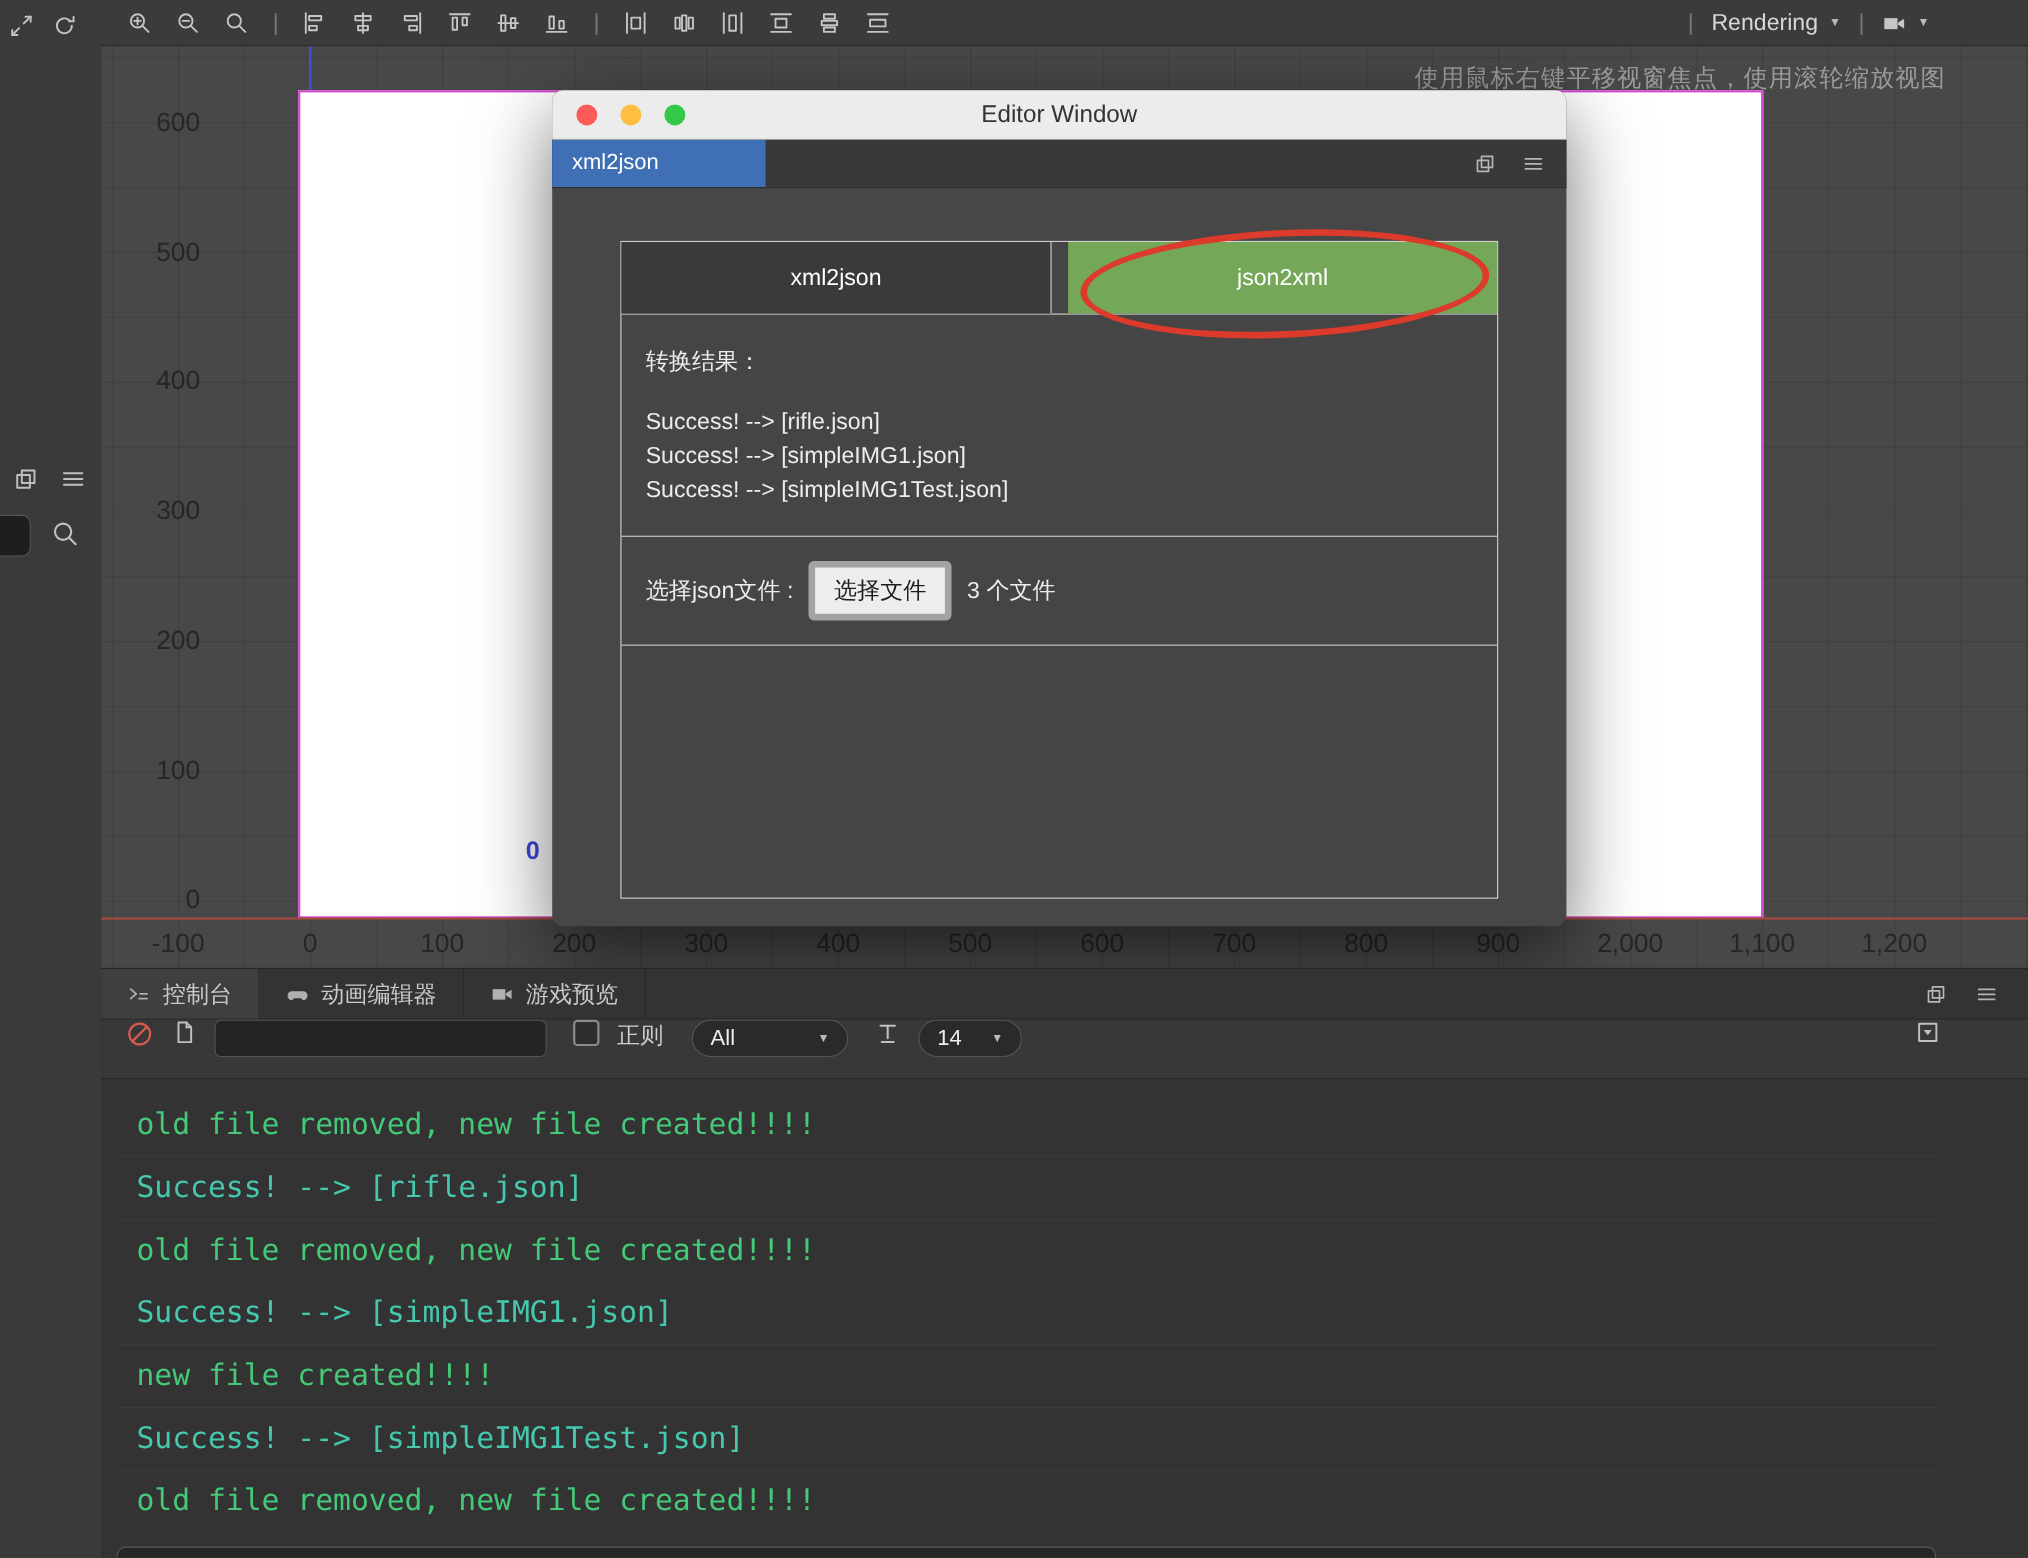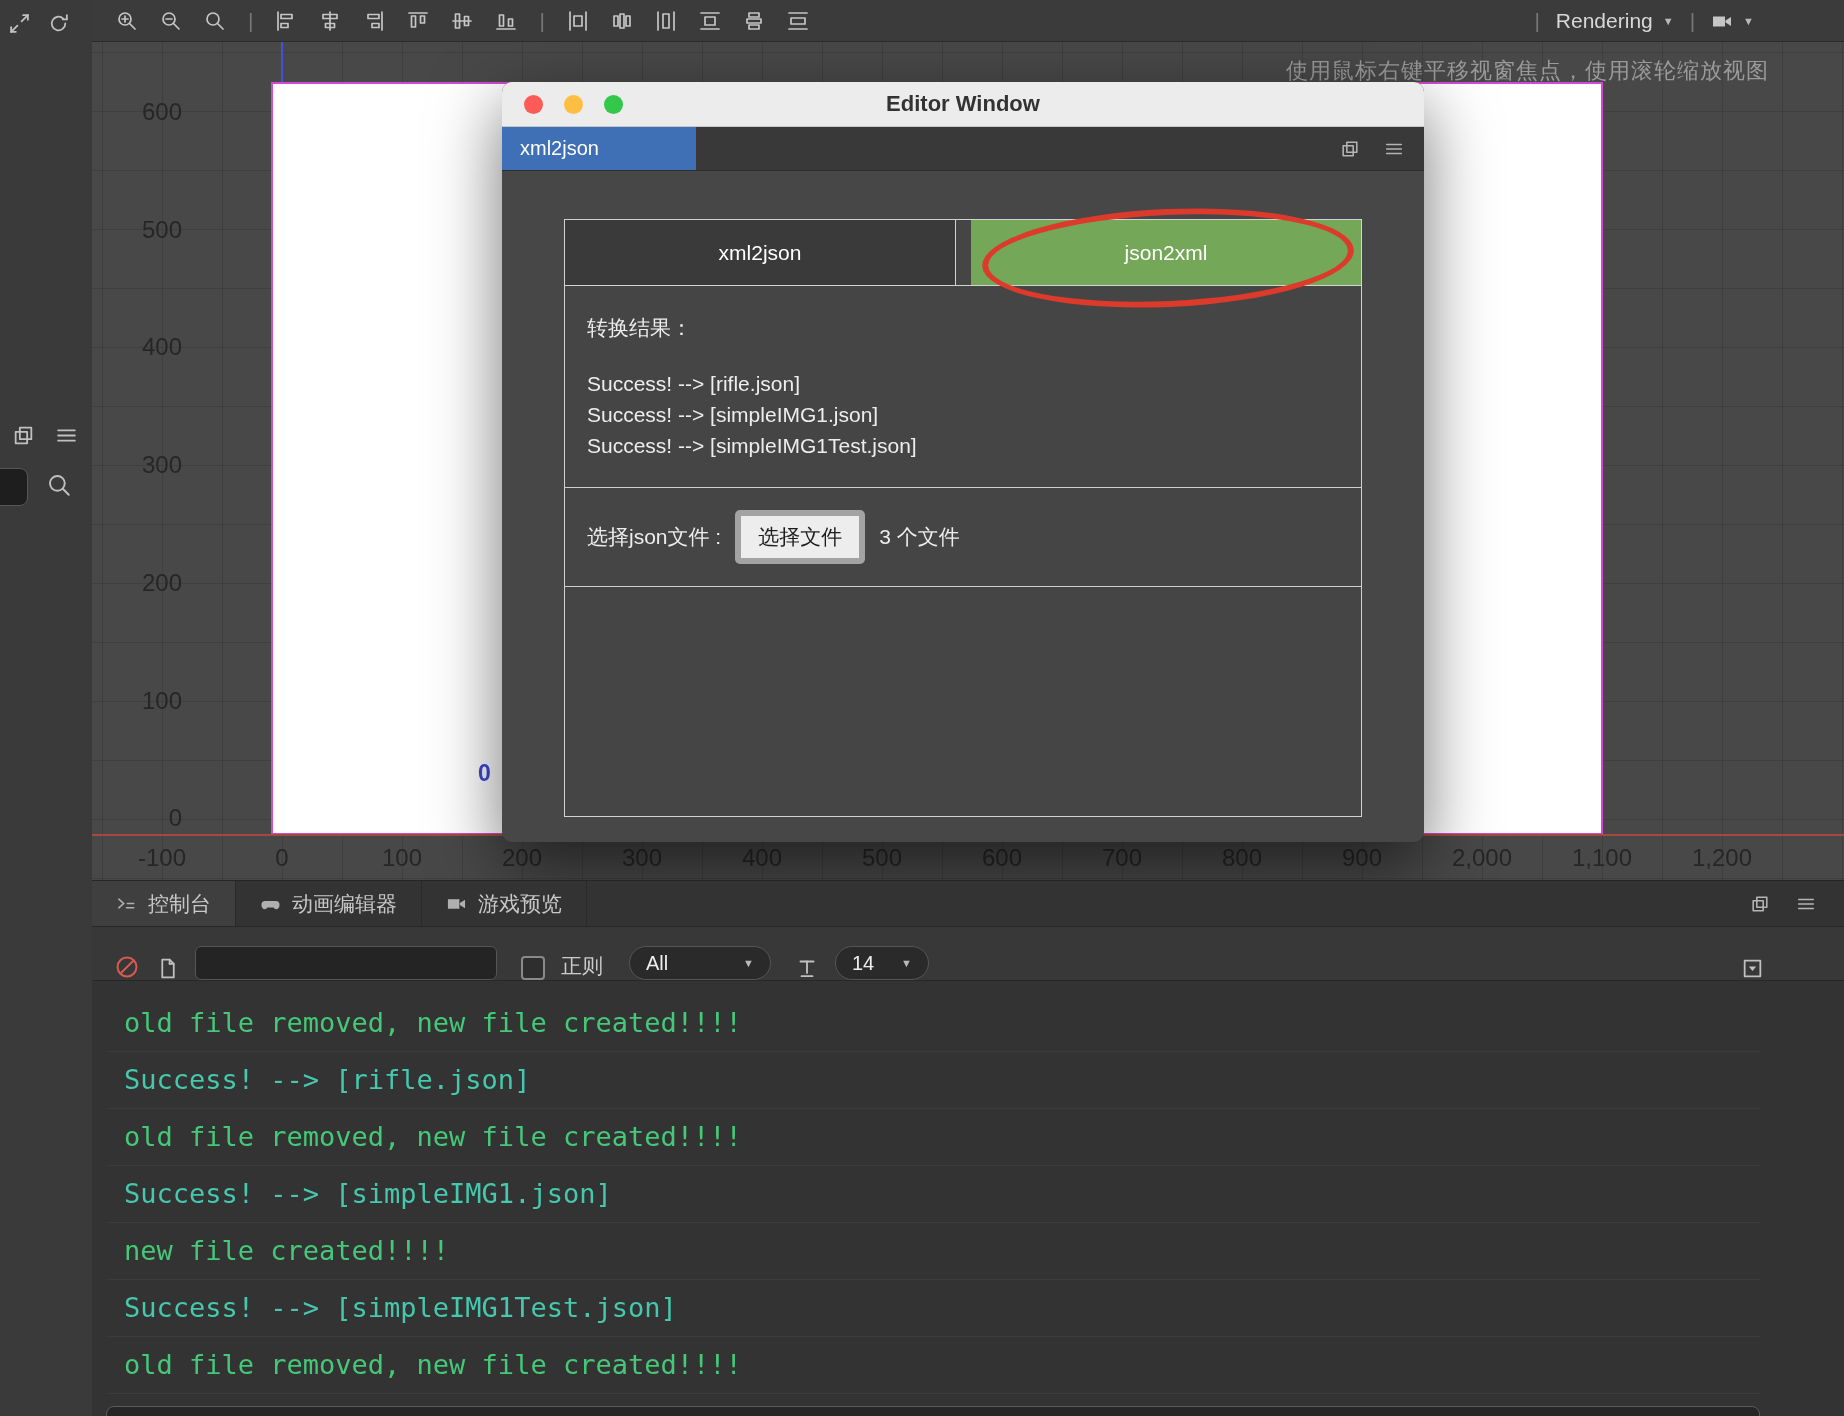--- a/index.html
+++ b/index.html
@@ -40,21 +40,21 @@
   .guide-v{position:absolute;left:189px;top:0;width:2px;height:40px;background:#4154d8;}
   .axis-x{position:absolute;left:0;top:792px;width:100%;height:2px;background:#a34a3e;}
   .origin{position:absolute;left:386px;top:718px;color:#3d48d8;font-size:23px;font-weight:bold;}
   .hint{position:absolute;top:14px;right:75px;color:#9a9a9a;font-size:22px;letter-spacing:1px;}
   .ylab{position:absolute;left:6px;width:84px;text-align:right;color:#262626;font-size:24px;}
   .xlab{position:absolute;top:802px;width:100px;text-align:center;color:#262626;font-size:24px;}
 
   
   .editor-window{position:absolute;left:410px;top:40px;width:922px;height:760px;border-radius:10px;background:#474747;
     box-shadow:0 24px 70px rgba(0,0,0,.55);z-index:5;}
-  .ew-titlebar{height:45px;background:#ececec;border-radius:10px 10px 0 0;position:relative;display:flex;align-items:center;justify-content:center;color:#333;font-size:22px;font-weight:700;border-bottom:1px solid #c9c9c9;box-sizing:border-box;}
+  .ew-titlebar{height:45px;background:#ececec;border-radius:10px 10px 0 0;position:relative;display:flex;align-items:center;justify-content:center;color:#333;font-size:22px;font-weight:400;border-bottom:1px solid #c9c9c9;box-sizing:border-box;}
   .lights{position:absolute;left:22px;top:13px;display:flex;gap:21px;}
   .light{width:19px;height:19px;border-radius:50%;}
   .light.red{background:#fc5b57;}
   .light.yellow{background:#fdbe41;}
   .light.green{background:#34c84a;}
   .ew-tabbar{height:44px;background:#393939;display:flex;align-items:center;border-bottom:1px solid #2e2e2e;box-sizing:border-box;}
   .ew-tab{width:194px;height:43px;background:#3f6fb5;color:#fff;font-size:20px;display:flex;align-items:center;padding-left:18px;box-sizing:border-box;}
   .ew-tabbar-icons{margin-left:auto;display:flex;gap:24px;padding-right:20px;}
   .ew-tabbar-icons .sicon{font-size:20px;color:#b5b5b5;}
   .ew-body{position:relative;height:671px;}
@@ -73,21 +73,21 @@
   .annotation{position:absolute;left:480px;top:127px;width:360px;height:86px;border:6px solid #dc3a2a;border-radius:50%;transform:rotate(-2.5deg);z-index:6;pointer-events:none;}
 
   
   .console{position:absolute;left:0;top:880px;width:1752px;height:536px;background:#333333;border-top:1px solid #262626;overflow:hidden;box-sizing:border-box;}
   .con-tabbar{height:46px;display:flex;align-items:stretch;background:#333;border-bottom:1px solid #272727;box-sizing:border-box;}
   .con-tab{display:flex;align-items:center;gap:11px;padding:0 24px;color:#c8c8c8;font-size:21px;border-right:1px solid #2a2a2a;}
   .con-tab.active{background:#3f3f3f;}
   .con-tab .sicon{font-size:21px;color:#b0b0b0;}
   .con-tabbar-icons{margin-left:auto;display:flex;align-items:center;gap:26px;padding-right:28px;}
   .con-tabbar-icons .sicon{font-size:20px;color:#b5b5b5;}
-  .con-toolbar{height:54px;background:#383838;border-bottom:1px solid #272727;display:flex;align-items:flex-end;gap:16px;padding:0 80px 0 22px;box-sizing:border-box;}
+  .con-toolbar{height:54px;background:#383838;border-bottom:1px solid #272727;display:flex;align-items:flex-start;gap:16px;padding:0 80px 0 22px;box-sizing:border-box;}
   .clear{font-size:26px;color:#d85a50;}
   .cfile{font-size:23px;}
   .search-input{width:280px;height:32px;background:#242424;border:1px solid #555;border-radius:6px;color:#ddd;padding:0 10px;font-size:18px;outline:none;}
   .checkbox{width:20px;height:20px;border:2px solid #8a8a8a;border-radius:4px;background:#2e2e2e;margin-left:8px;flex:none;}
   .clabel{color:#cccccc;font-size:21px;}
   .pill{display:flex;align-items:center;justify-content:space-between;background:#2a2a2a;border:1px solid #555;border-radius:18px;height:34px;padding:0 16px;color:#eee;font-size:20px;gap:12px;box-sizing:border-box;}
   .pill-all{width:142px;margin-left:10px;}
   .pill-size{width:94px;}
   .cfont{font-size:24px;margin-left:8px;}
   .spacer{flex:1;}

